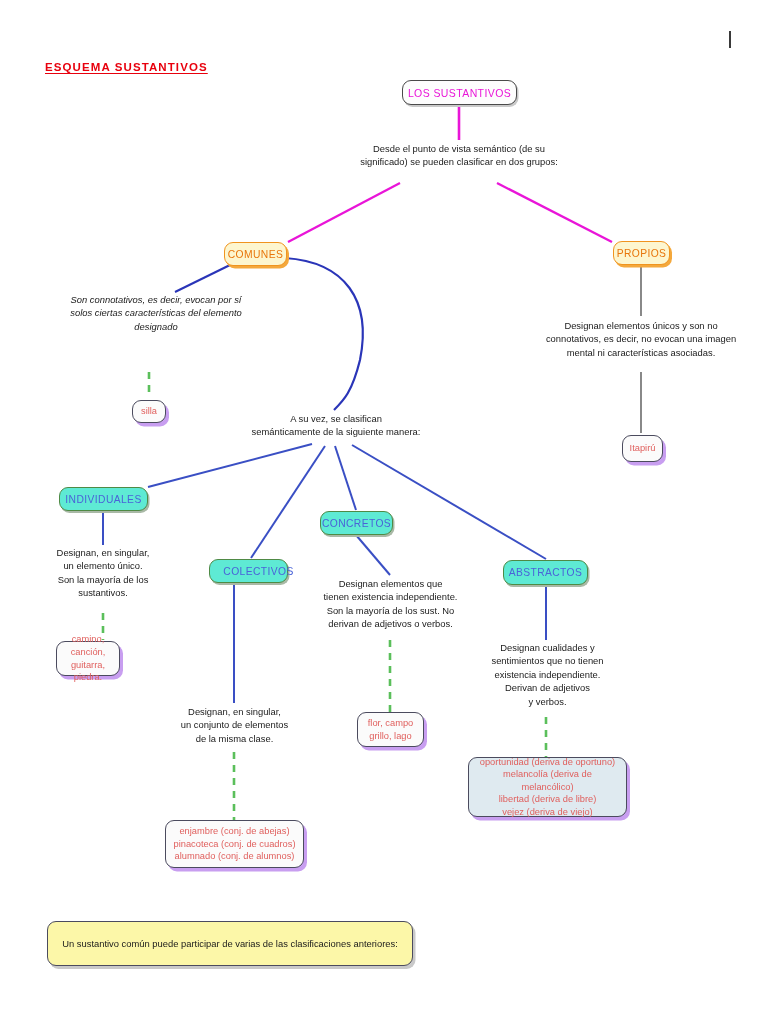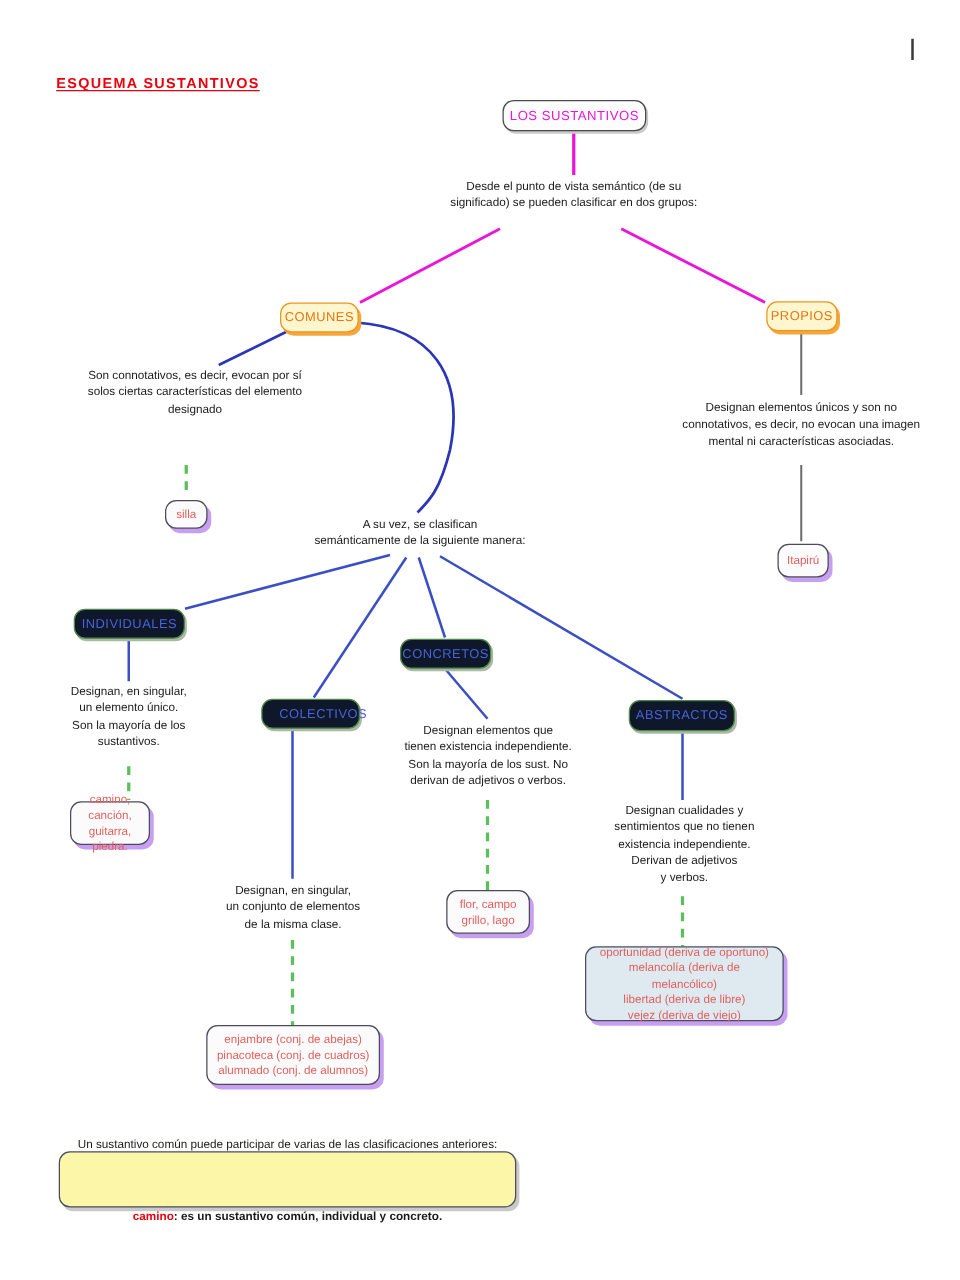--- a/index.html
+++ b/index.html
@@ -71,21 +71,21 @@
     box-shadow: 1.5px 2px 0 0 #c9c9c9;
   }
   .node.orange {
     background: #fdf6cf;
     border: 1.7px solid #f0941f;
     color: #e8760c;
     font-size: 10.3px;
     box-shadow: 2px 2.5px 0 0 #f4a83c;
   }
   .node.green {
-    background: #0f172a;
+    background: #5eead4;
     border: 1.7px solid #4f8a45;
     color: #4a63d8;
     font-size: 10.3px;
     box-shadow: 1.5px 2px 0 0 #a9b9a6;
   }
 
   
   .ex {
     position: absolute;
     display: flex;
@@ -179,21 +179,21 @@
 
   <div class="node green" style="left:209px; top:559px; width:79px; height:24px;padding-left:20px;">COLECTIVOS</div>
 
   <div class="node green" style="left:320px; top:511px; width:73px; height:24px;">CONCRETOS</div>
 
   <div class="node green" style="left:503px; top:560px; width:85px; height:25px;">ABSTRACTOS</div>
 
   <div class="txt" style="left:334px; top:142px; width:250px;">Desde el punto de vista semántico (de su
 significado) se pueden clasificar en dos grupos:</div>
 
-  <div class="txt" style="left:42px; top:293px; width:228px;">Son connotativos, es decir, evocan por sí
+  <div class="txt" style="left:42px; top:293px; width:228px;font-style:italic;">Son connotativos, es decir, evocan por sí
 solos ciertas características del elemento
 designado</div>
 
   <div class="txt" style="left:525px; top:319px; width:232px;">Designan elementos únicos y son no
 connotativos, es decir, no evocan una imagen
 mental ni características asociadas.</div>
 
   <div class="txt" style="left:223px; top:412px; width:226px;">A su vez, se clasifican
 semánticamente de la siguiente manera:</div>
 
@@ -231,16 +231,15 @@
   <div class="ex" style="left:357px; top:712px; width:67px; height:35px;">flor, campo
 grillo, lago</div>
 
   <div class="ex bluebg" style="left:468px; top:757px; width:159px; height:60px;">oportunidad (deriva de oportuno)
 melancolía (deriva de melancólico)
 libertad (deriva de libre)
 vejez (deriva de viejo)</div>
 
   <div class="summary">
     <div>Un sustantivo común puede participar de varias de las clasificaciones anteriores:</div>
-    <div class="l2"><span class="hl">camino</span><span>: es un sustantivo común, individual y concreto.</span></div>
   </div>
 
 </div>
 
 </body></html>

